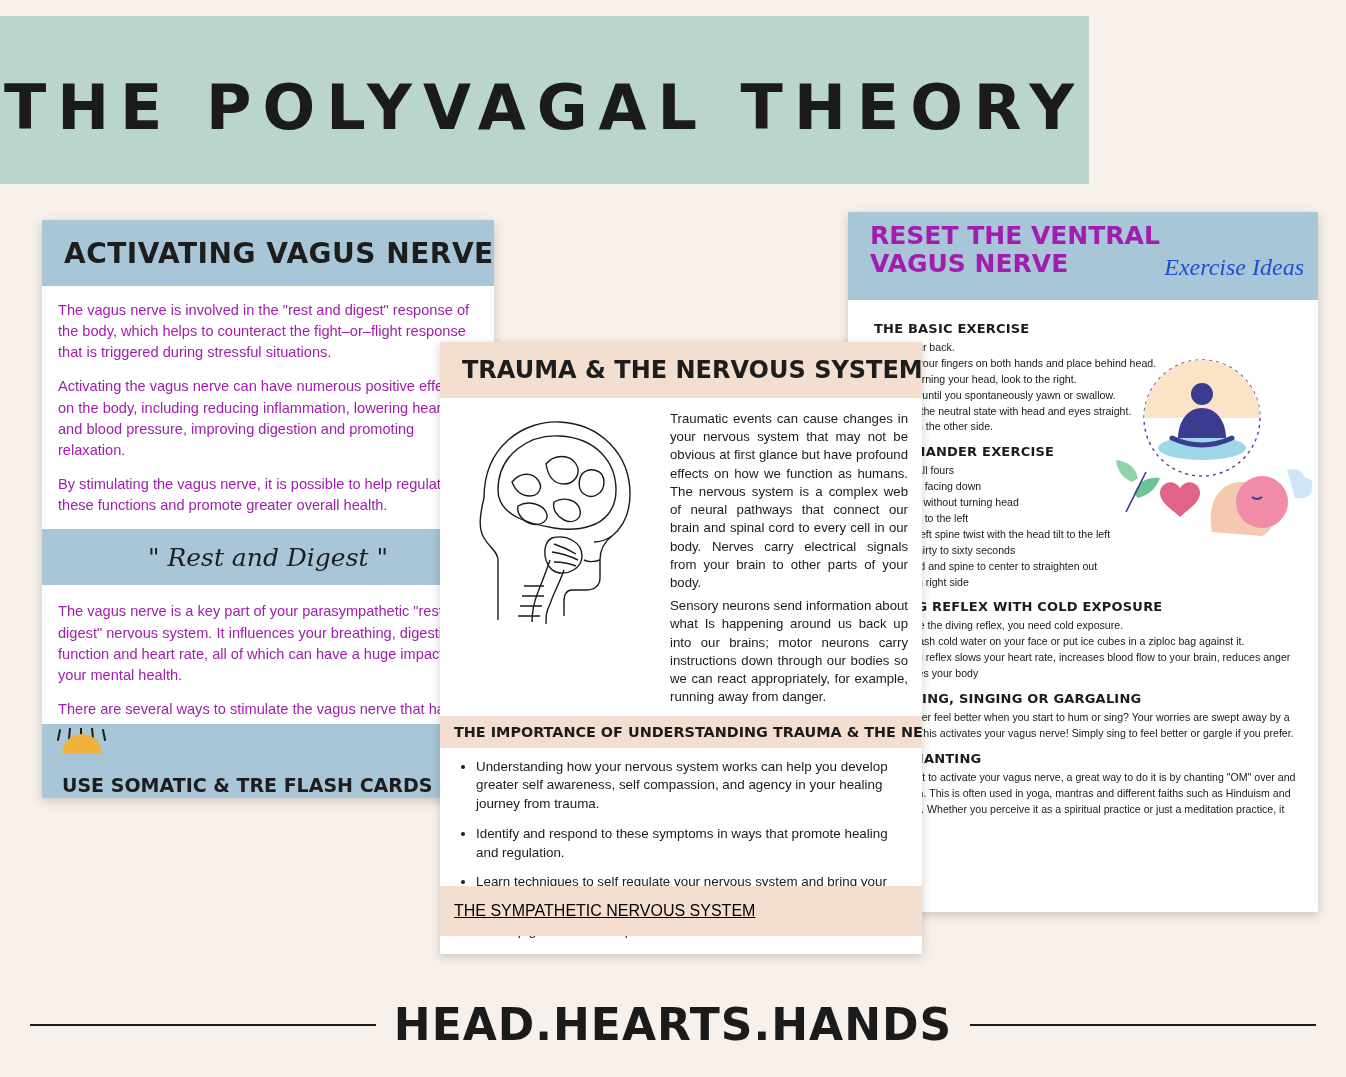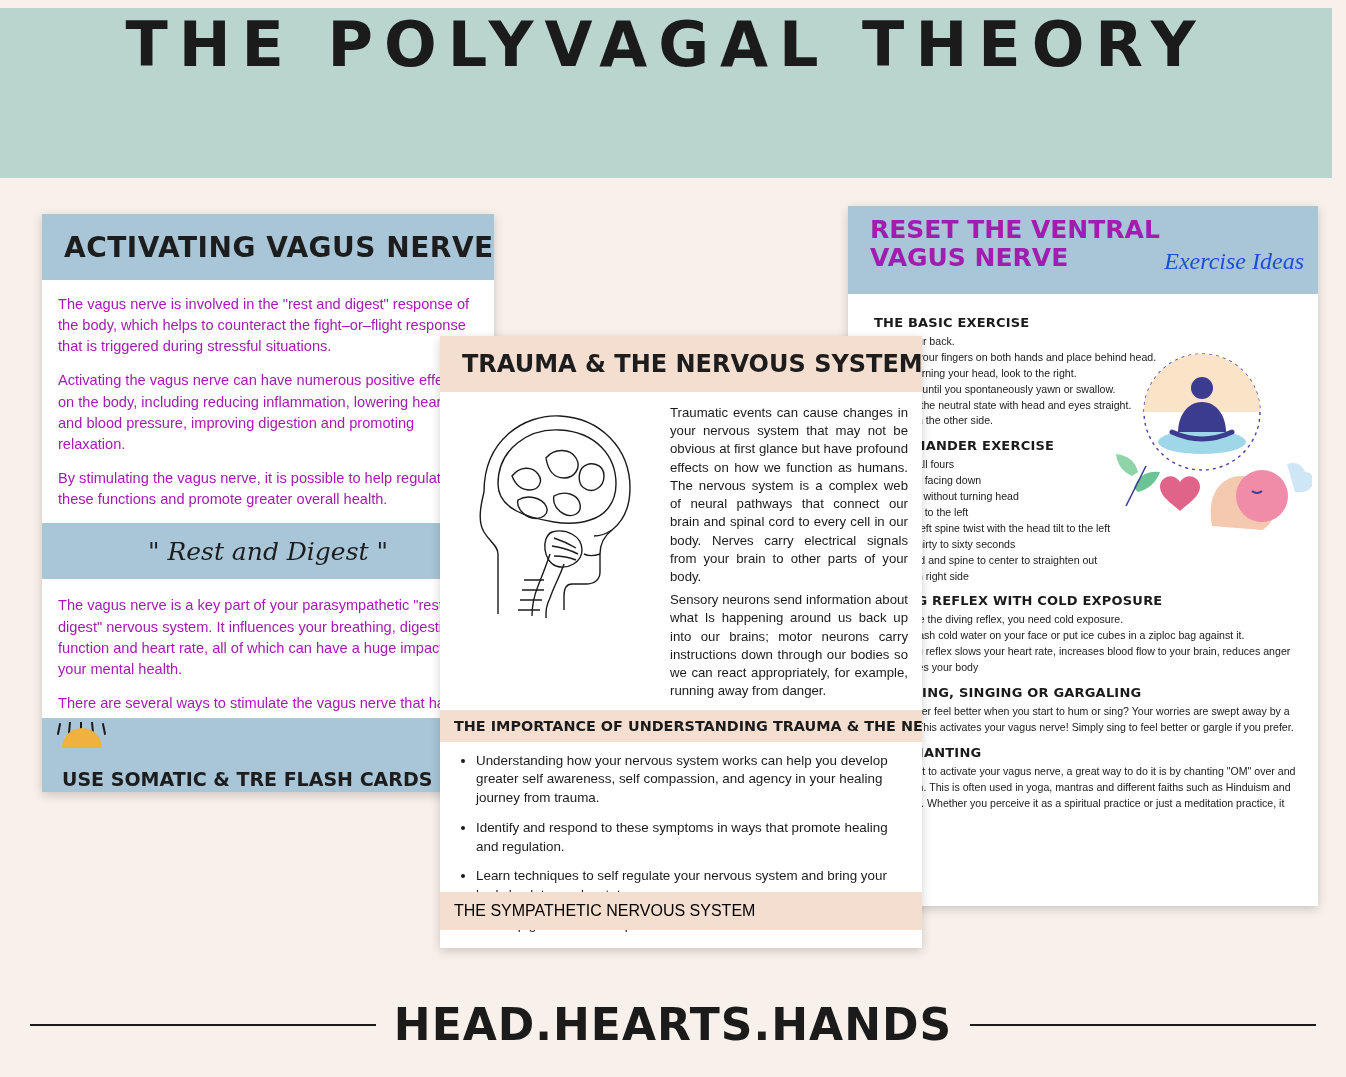--- a/index.html
+++ b/index.html
@@ -7,37 +7,37 @@
   body {
     width: 1346px; height: 1077px;
     background: #f7f0eb;
     font-family: "Liberation Sans", sans-serif;
     overflow: hidden;
     position: relative;
   }
 
   
   #header-banner {
-    position: absolute; top: 8px; left: 0;
-    width: 1332px; height: 182px;
+    position: absolute; top: 16px; left: 0;
+    width: 1089px; height: 182px;
     background: #b9d5cd;
-    display: flex; align-items: flex-start; justify-content: center;
+    display: flex; align-items: center; justify-content: center;
   }
   #header-title {
     font-family: "DejaVu Sans", sans-serif;
     font-weight: bold;
     font-size: 62px;
     letter-spacing: 11px;
     color: #1b1b1b;
     white-space: nowrap;
   }
 
   
   #cards-area {
-    position: absolute; top: 178px; left: 0;
+    position: absolute; top: 184px; left: 0;
     width: 1346px; height: 790px;
     background: #f7f0eb;
   }
 
   .card {
     position: absolute;
     background: #ffffff;
     box-shadow: 0 3px 10px rgba(0,0,0,0.18);
     overflow: hidden;
   }
@@ -158,22 +158,22 @@
   .strip-peach .t {
     font-family: "DejaVu Sans", sans-serif;
     font-weight: bold; font-size: 14.4px; color: #1b1b1b; white-space: nowrap;
   }
   #trauma-list { margin: 10px 16px 0 0; padding: 0 18px 0 36px; }
   #trauma-list li {
     font-size: 13.4px; line-height: 1.4; color: #1b1b1b; margin-bottom: 11px;
   }
   #trauma-bottom-strip {
     position: absolute; left: 0; right: 0; bottom: 18px;
-    background: #f4ded0; height: 38px;
-    display: flex; align-items: center; padding-left: 14px;
+    background: #f4ded0; height: 50px;
+    display: flex; align-items: center; padding-left: 14px; text-decoration: underline;
   }
 
   
   #footer {
     position: absolute; bottom: 0; left: 0; width: 1346px; height: 105px;
     display: flex; align-items: center; justify-content: center;
   }
   #footer .rule { height: 2px; background: #1b1b1b; flex: 1; }
   #footer .brand {
     font-family: "DejaVu Sans", sans-serif;

